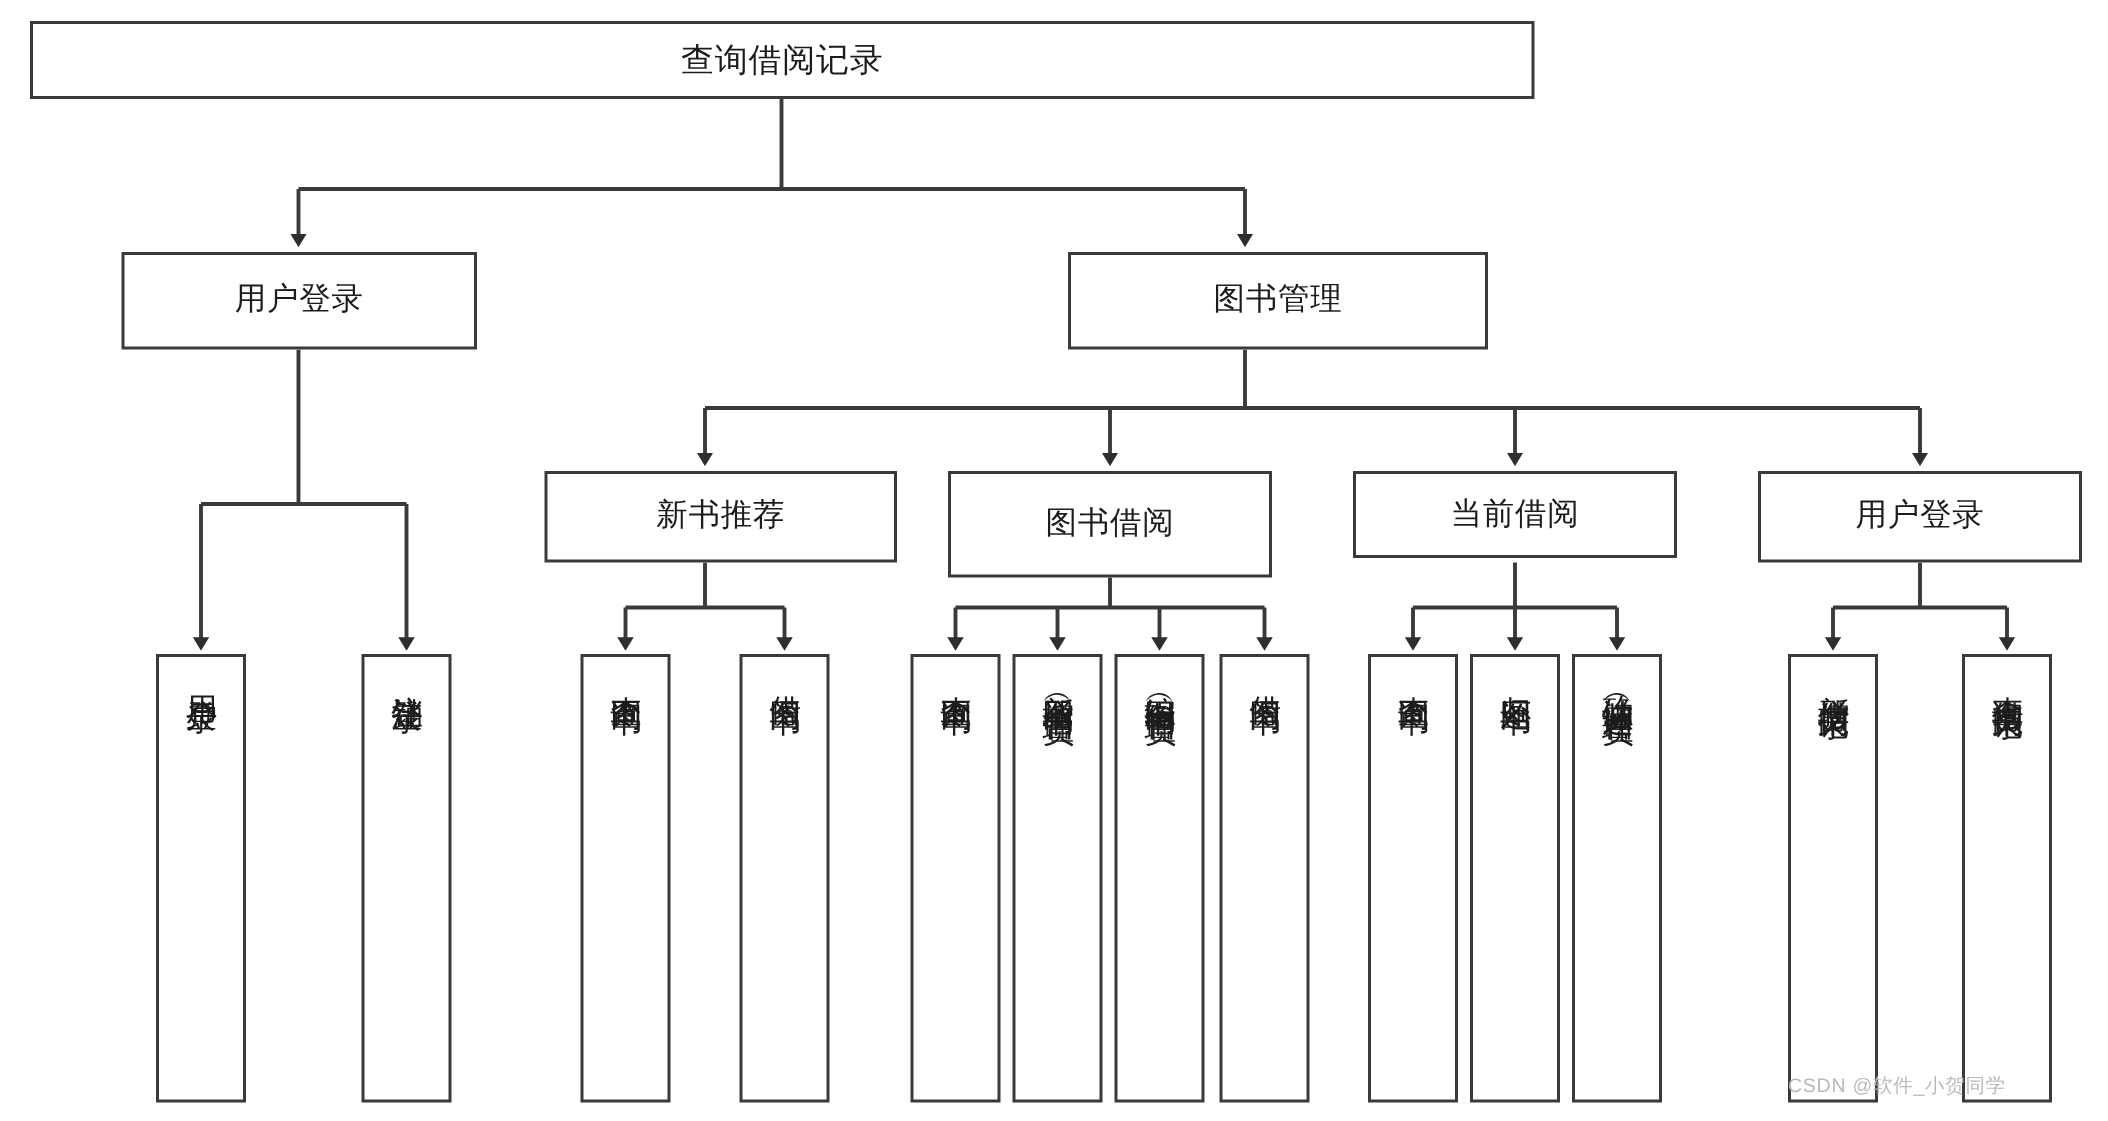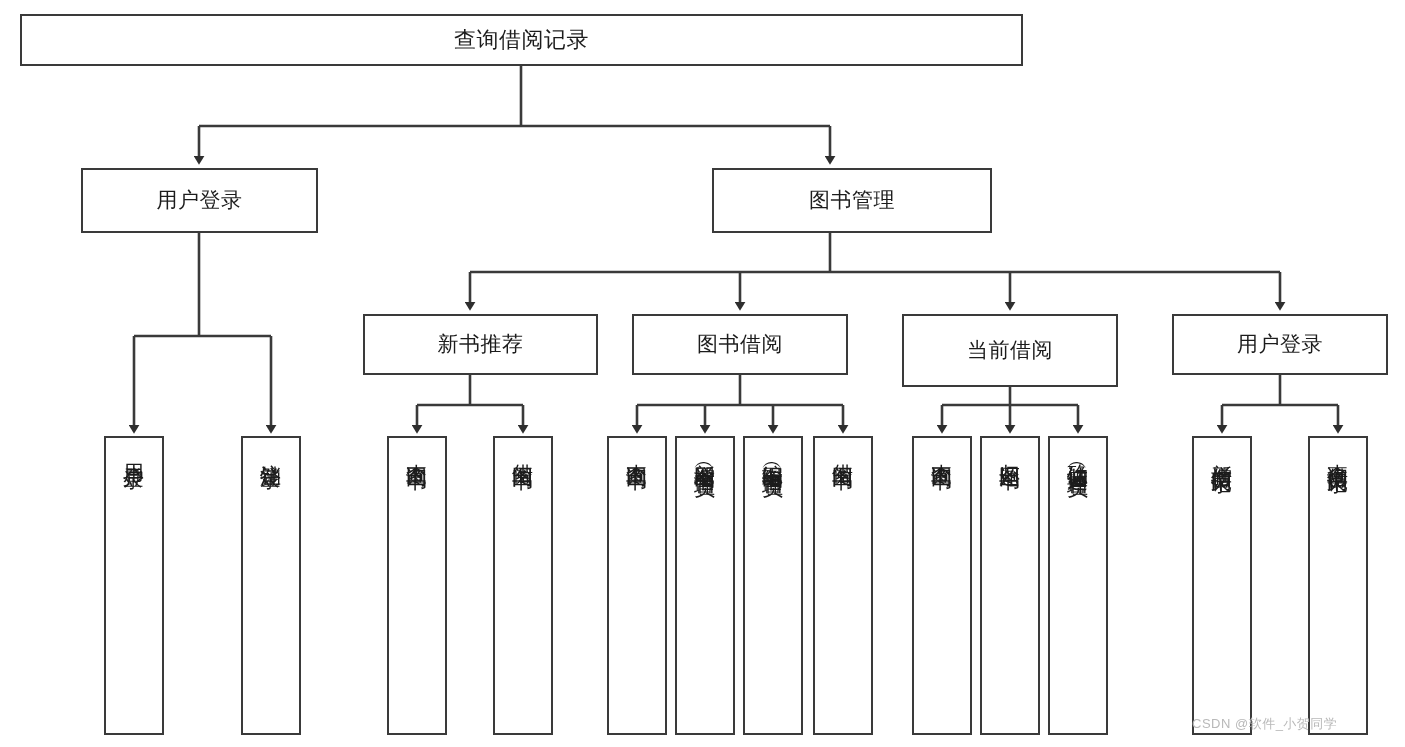--- a/index.html
+++ b/index.html
@@ -137,25 +137,25 @@
   </div>
 
   <div class="node horiz" style="left:712px; top:168px; width:280px; height:65px;">
     <span class="label">图书管理</span>
   </div>
 
   <div class="node horiz" style="left:363px; top:314px; width:235px; height:61px;">
     <span class="label">新书推荐</span>
   </div>
 
-  <div class="node horiz" style="left:632px; top:314px; width:216px; height:61px;">
+  <div class="node horiz" style="left:632px; top:314px; width:216px; height:71px;">
     <span class="label">图书借阅</span>
   </div>
 
-  <div class="node horiz" style="left:902px; top:314px; width:216px; height:73px;">
+  <div class="node horiz" style="left:902px; top:314px; width:216px; height:58px;">
     <span class="label">当前借阅</span>
   </div>
 
   <div class="node horiz" style="left:1172px; top:314px; width:216px; height:61px;">
     <span class="label">用户登录</span>
   </div>
 
   <div class="node vert" style="left:104px; top:436px; width:60px; height:299px;">
     <span class="label">用户登录</span>
   </div>

